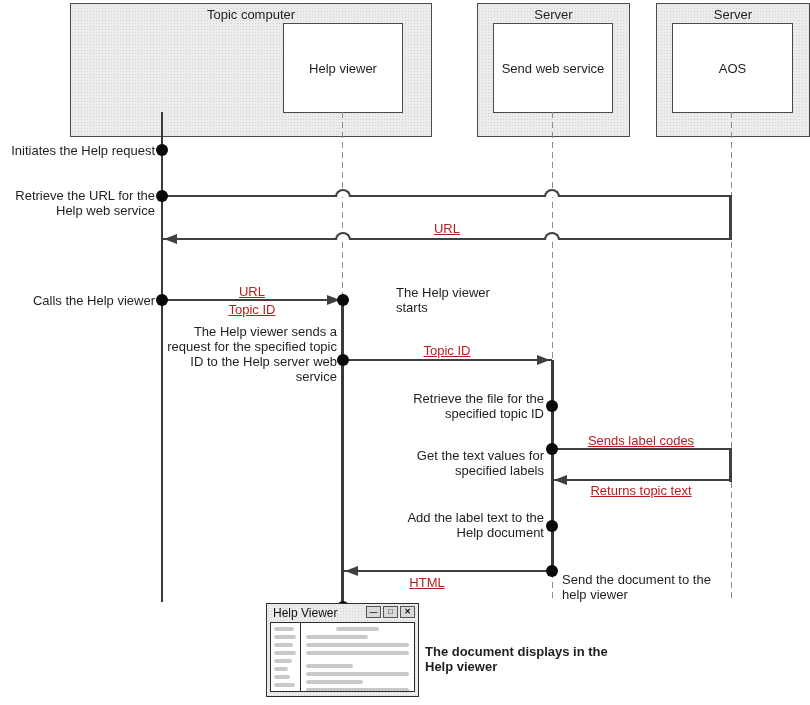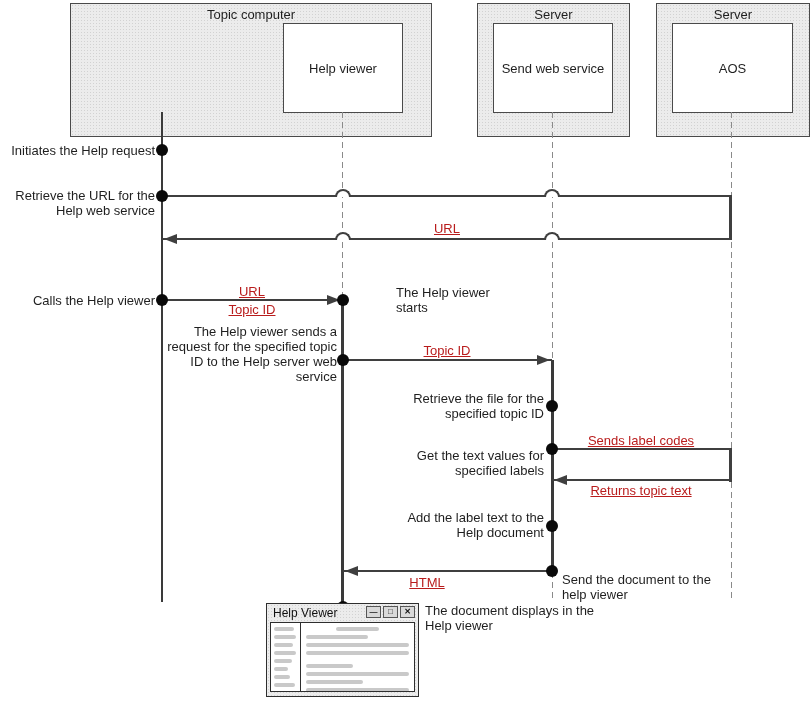--- a/index.html
+++ b/index.html
@@ -102,21 +102,21 @@
 
   <div class="note r" style="left:5px;top:143px;width:150px;">Initiates the Help request</div>
   <div class="note r" style="left:3px;top:188px;width:152px;">Retrieve the URL for the Help web service</div>
   <div class="note r" style="left:5px;top:293px;width:150px;">Calls the Help viewer</div>
   <div class="note" style="left:352px;top:285px;width:115px;margin-left:44px;">The Help viewer starts</div>
   <div class="note r" style="left:392px;top:391px;width:152px;">Retrieve the file for the specified topic ID</div>
   <div class="note r" style="left:165px;top:324px;width:172px;">The Help viewer sends a request for the specified topic ID to the Help server web service</div>
   <div class="note r" style="left:392px;top:448px;width:152px;">Get the text values for specified labels</div>
   <div class="note r" style="left:384px;top:510px;width:160px;">Add the label text to the Help document</div>
   <div class="note" style="left:562px;top:553px;width:172px;margin-top:19px;">Send the document to the help viewer</div>
-  <div class="note" style="left:425px;top:603px;width:185px;">The document displays in the Help viewer</div>
+  <div class="note" style="left:425px;top:644px;width:185px;font-weight:bold;">The document displays in the Help viewer</div>
 
   <div class="msg" style="left:397px;top:221px;width:100px;">URL</div>
   <div class="msg" style="left:202px;top:284px;width:100px;">URL</div>
   <div class="msg" style="left:202px;top:302px;width:100px;">Topic ID</div>
   <div class="msg" style="left:397px;top:343px;width:100px;">Topic ID</div>
   <div class="msg" style="left:566px;top:433px;width:150px;">Sends label codes</div>
   <div class="msg" style="left:566px;top:483px;width:150px;">Returns topic text</div>
   <div class="msg" style="left:377px;top:575px;width:100px;">HTML</div>
 
   <div class="hv-frame">

